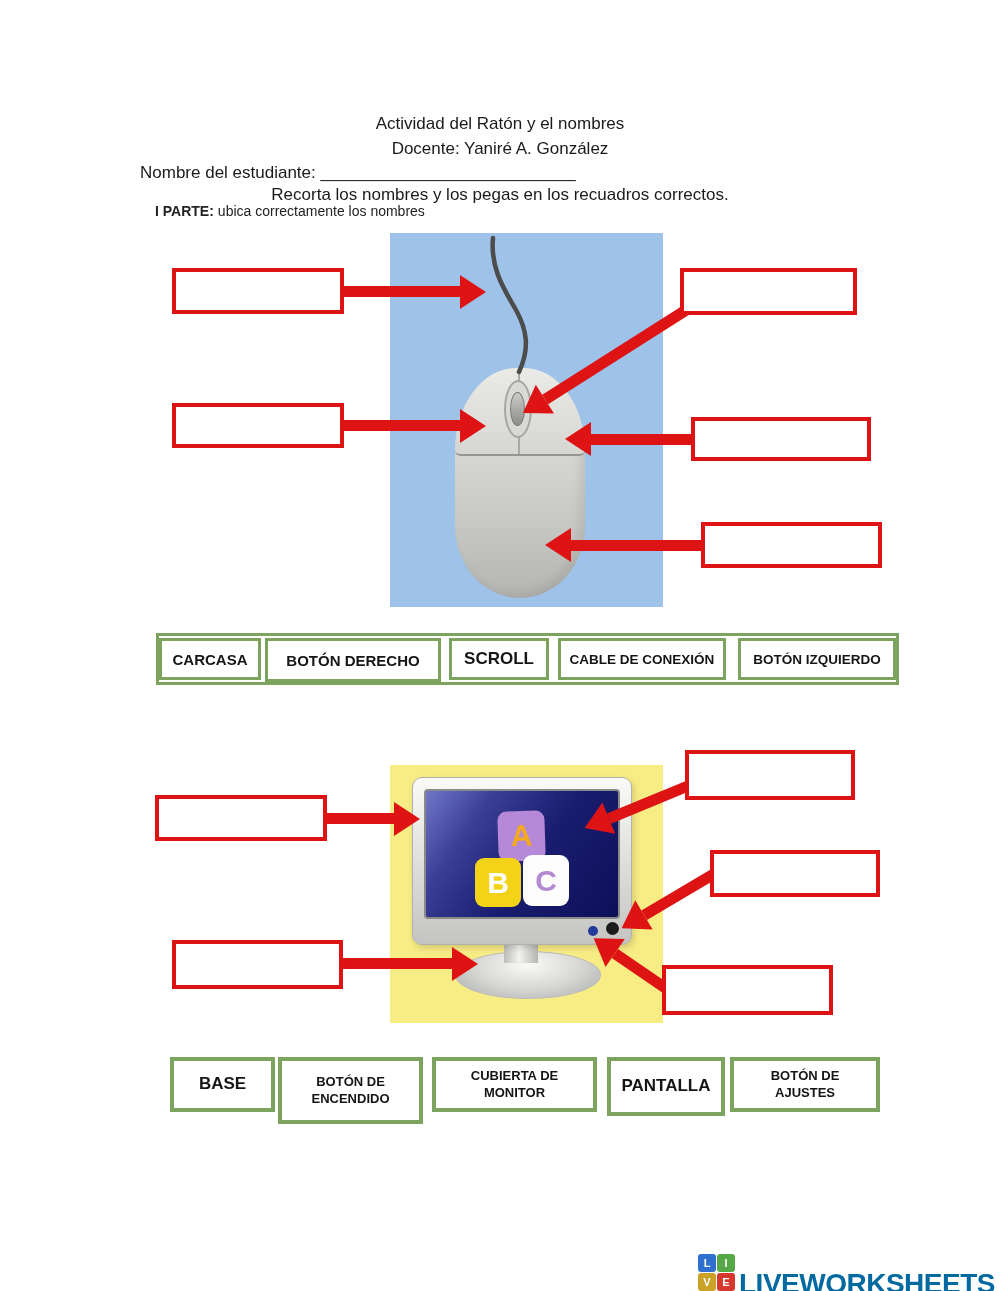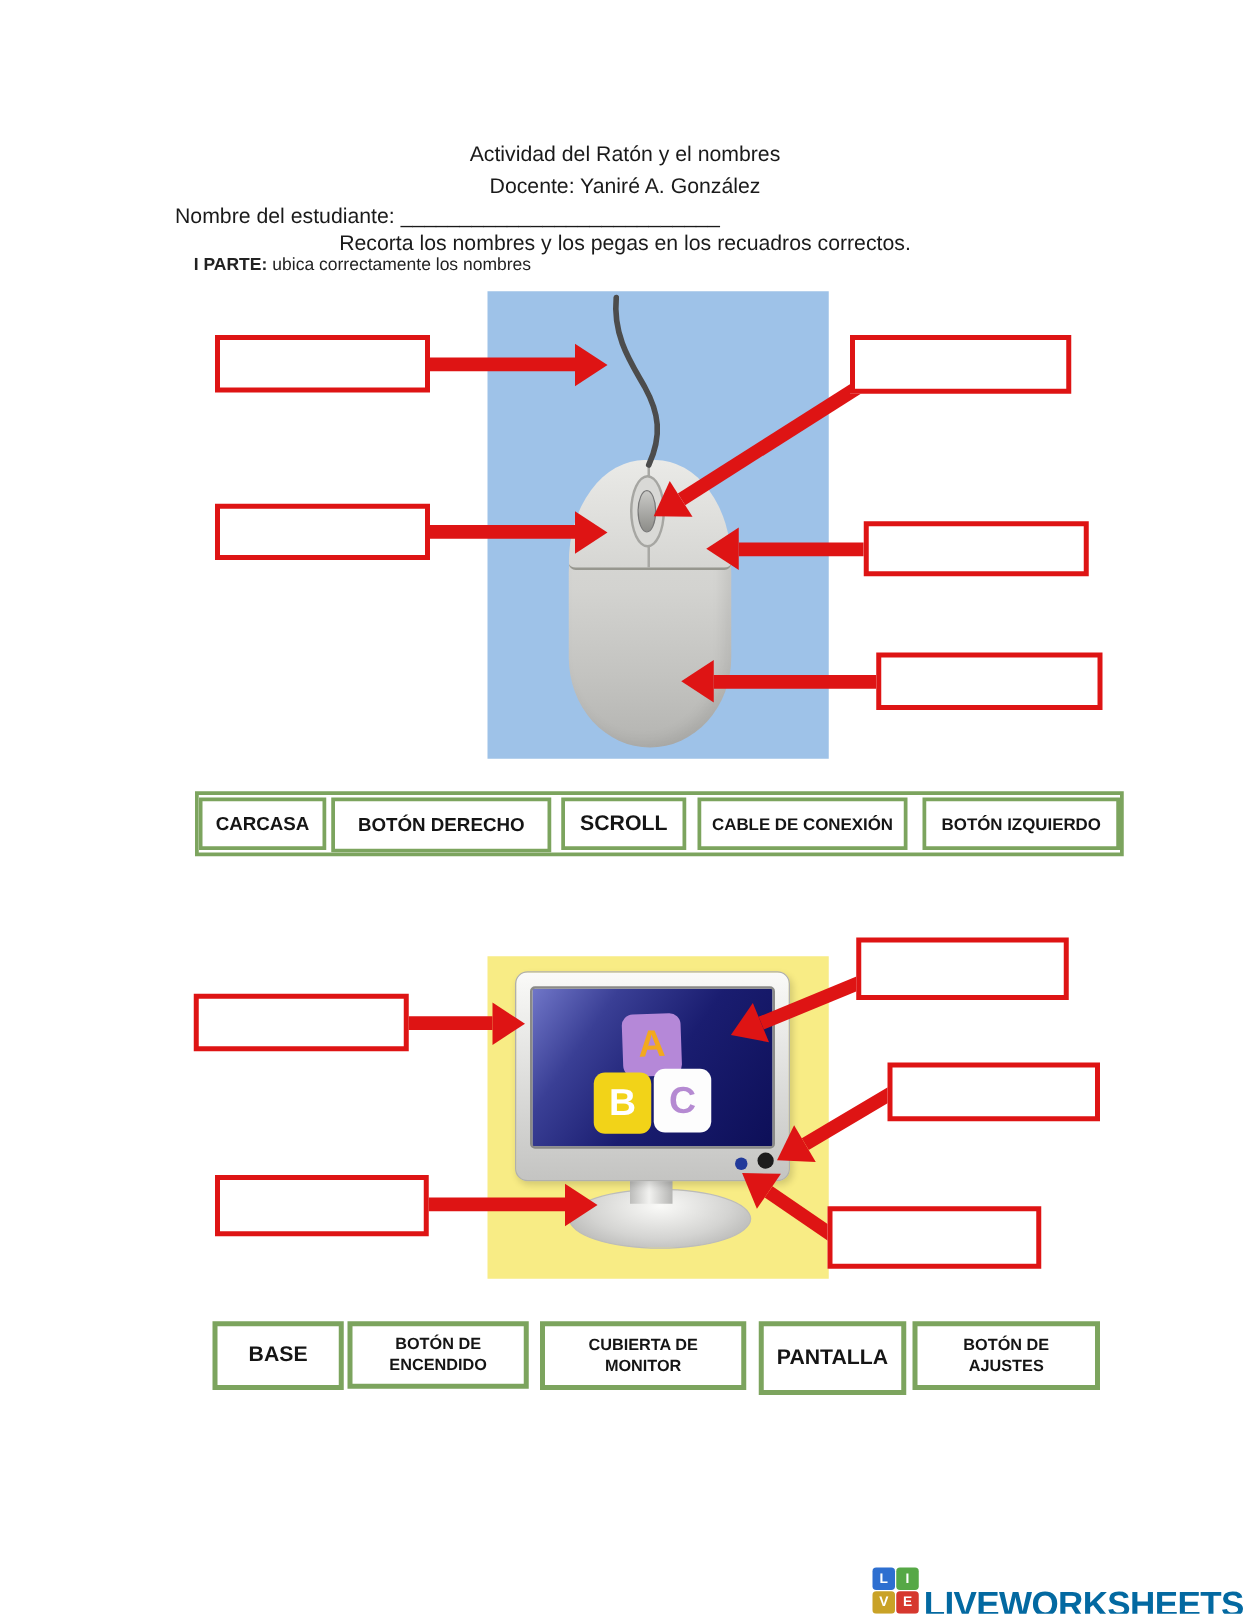--- a/index.html
+++ b/index.html
@@ -72,21 +72,21 @@
   .g1-0 { left:0;   top:2px; width:102px; height:42px; font-size:15px; }
   .g1-1 { left:106px; top:2px; width:176px; height:44px; font-size:15px; }
   .g1-2 { left:290px; top:2px; width:100px; height:42px; font-size:17px; }
   .g1-3 { left:399px; top:2px; width:168px; height:42px; font-size:13.5px; }
   .g1-4 { left:579px; top:2px; width:158px; height:42px; font-size:13.5px; }
 
   .glabel2 { position:absolute; border:4px solid #7ca45e; background:#fff; display:flex;
     align-items:center; justify-content:center; text-align:center; font-weight:bold;
     color:#151515; line-height:1.3; z-index:2; padding:2px 6px; }
   .g2-0 { left:170px; top:1057px; width:105px; height:55px; font-size:17px; }
-  .g2-1 { left:278px; top:1057px; width:145px; height:54px; font-size:13px; }
+  .g2-1 { left:278px; top:1057px; width:145px; height:67px; font-size:13px; }
   .g2-2 { left:432px; top:1057px; width:165px; height:55px; font-size:13px; }
   .g2-3 { left:607px; top:1057px; width:118px; height:59px; font-size:17px; }
   .g2-4 { left:730px; top:1057px; width:150px; height:55px; font-size:13px; }
 
   
   .logo-wrap { left:698px; top:1248px; width:270px; height:40px; z-index:2; }
   .logo-grid { position:absolute; left:0; top:6px; width:37px; height:37px; display:grid;
     grid-template-columns:18px 18px; grid-template-rows:18px 18px; gap:1px; }
   .logo-tile { border-radius:3px; display:flex; align-items:center; justify-content:center;
     color:#fff; font-weight:bold; font-size:11px; }

